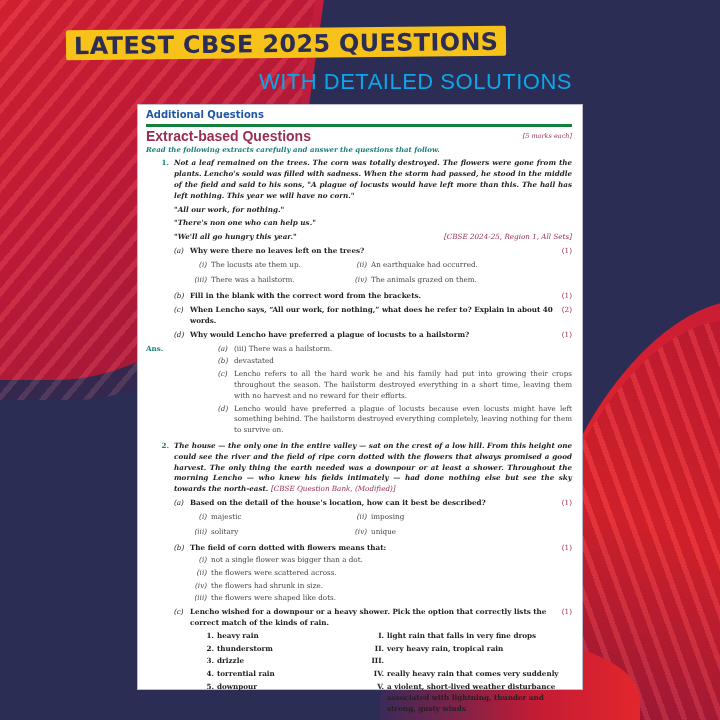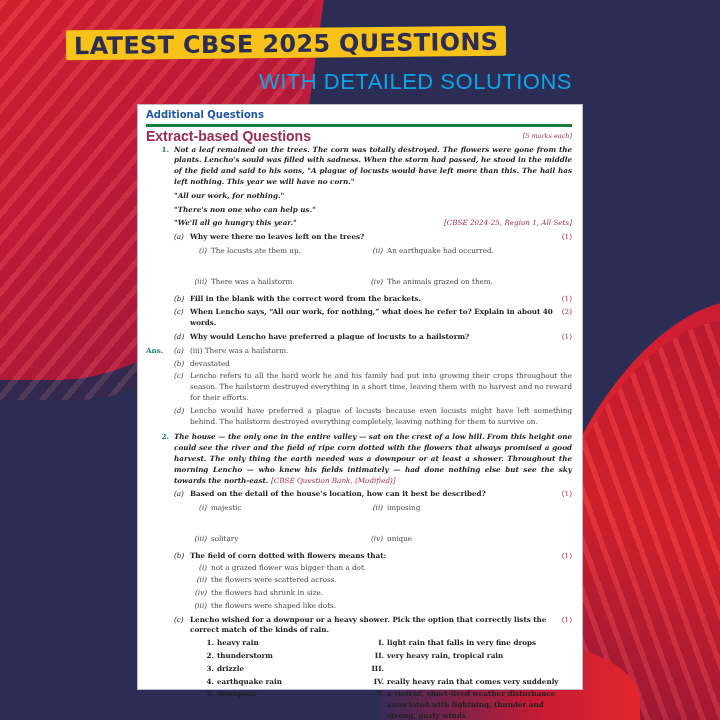--- a/index.html
+++ b/index.html
@@ -24,28 +24,28 @@
   .q .num{width:28px;text-align:right;padding-right:5px;color:#1c7f7a;font-weight:bold;box-sizing:border-box;flex:none;}
   .q .body{flex:1;}
   .ext{font-style:italic;font-weight:bold;text-align:justify;}
   .line{font-style:italic;font-weight:bold;margin-top:3px;}
   .row-src{display:flex;justify-content:space-between;}
   .src{font-style:italic;color:#9a2d52;font-weight:normal;}
   .sq{display:flex;margin-top:3px;font-weight:bold;}
   .sq .l{width:16px;font-style:italic;font-weight:normal;flex:none;}
   .sq .tx{flex:1;}
   .sq .mk{color:#9a2d52;font-weight:normal;flex:none;padding-left:4px;}
-  .opts{display:grid;grid-template-columns:160px 160px;padding-left:16px;margin-top:2px;color:#444;gap:16px;}
+  .opts{display:grid;grid-template-columns:160px 160px;padding-left:16px;margin-top:2px;color:#444;}
   .opts div{margin:1px 0 3px 0;}
   .opt-list{padding-left:16px;color:#444;}
   .opt-list div{margin:1px 0 2px 0;}
   .rn{font-style:italic;display:inline-block;width:17px;text-align:right;margin-right:4px;}
   .plain{padding-left:16px;color:#444;margin-top:2px;}
   .blank{display:inline-block;width:80px;border-bottom:1px solid #c25b6b;height:7px;}
-  .ans{display:flex;margin-top:3px;}
+  .ans{display:flex;margin-top:3px;gap:44px;}
   .ans .lbl{width:28px;color:#1c7f7a;font-weight:bold;flex:none;}
   .ans .items{flex:1;color:#444;}
   .ans .it{display:flex;margin-bottom:2px;}
   .ans .it .l{width:16px;font-style:italic;flex:none;}
   .ans .it .v{flex:1;text-align:justify;}
   .match{display:grid;grid-template-columns:170px 1fr;padding-left:18px;font-weight:bold;margin-top:2px;}
   .match div{margin-bottom:2px;}
   .match .r{display:flex;}
   .match .r .rn2{width:22px;text-align:right;padding-right:3px;flex:none;}
 </style>
@@ -64,20 +64,21 @@
   <div class="hl"><span>LATEST CBSE 2025 QUESTIONS</span></div>
   <div class="sub">WITH DETAILED SOLUTIONS</div>
 </div>
 
 <div class="card">
   <div class="sec-title">Additional Questions</div>
   <div class="sub-head">
     <span class="t">Extract-based Questions</span>
     <span class="m">[5 marks each]</span>
   </div>
+  <div class="instr">Read the following extracts carefully and answer the questions that follow.</div>
 
   <div class="q">
     <div class="num">1.</div>
     <div class="body">
       <div class="ext">Not a leaf remained on the trees. The corn was totally destroyed. The flowers were gone from the plants. Lencho's sould was filled with sadness. When the storm had passed, he stood in the middle of the field and said to his sons, "A plague of locusts would have left more than this. The hail has left nothing. This year we will have no corn."</div>
       <div class="line">"All our work, for nothing."</div>
       <div class="line">"There's non one who can help us."</div>
       <div class="line row-src">
         <span>"We'll all go hungry this year."</span>
         <span class="src">[CBSE 2024-25, Region 1, All Sets]</span>
@@ -152,21 +153,21 @@
         <div><span class="rn">(iii)</span><span>solitary</span></div>
         <div><span class="rn">(iv)</span><span>unique</span></div>
       </div>
 
       <div class="sq">
         <span class="l">(b)</span>
         <span class="tx">The field of corn dotted with flowers means that:</span>
         <span class="mk">(1)</span>
       </div>
       <div class="opt-list">
-        <div><span class="rn">(i)</span><span>not a grazed flower was bigger than a dot.</span></div>
+        <div><span class="rn">(i)</span><span>not a single flower was bigger than a dot.</span></div>
         <div><span class="rn">(ii)</span><span>the flowers were scattered across.</span></div>
         <div><span class="rn">(iv)</span><span>the flowers had shrunk in size.</span></div>
         <div><span class="rn">(iii)</span><span>the flowers were shaped like dots.</span></div>
       </div>
 
       <div class="sq">
         <span class="l">(c)</span>
         <span class="tx">Lencho wished for a downpour or a heavy shower. Pick the option that correctly lists the correct match of the kinds of rain.</span>
         <span class="mk">(1)</span>
       </div>
@@ -189,21 +190,21 @@
           </div>
         <div class="r">
             <span class="rn2">3.</span>
             <span>drizzle</span>
           </div>
         <div class="r">
             <span class="rn2">III.</span>
           </div>
         <div class="r">
             <span class="rn2">4.</span>
-            <span>earthquake rain</span>
+            <span>torrential rain</span>
           </div>
         <div class="r">
             <span class="rn2">IV.</span>
             <span>really heavy rain that comes very suddenly</span>
           </div>
         <div class="r">
             <span class="rn2">5.</span>
             <span>downpour</span>
           </div>
         <div class="r">

